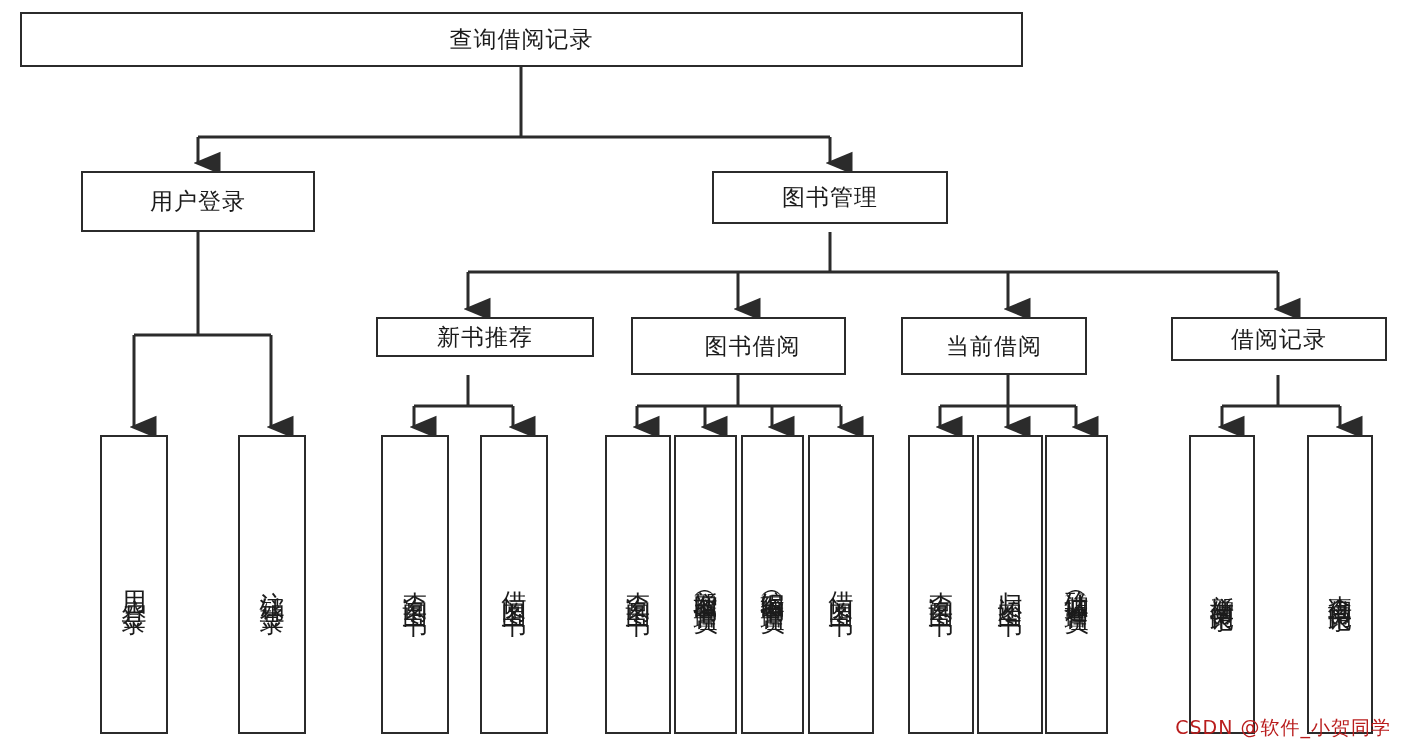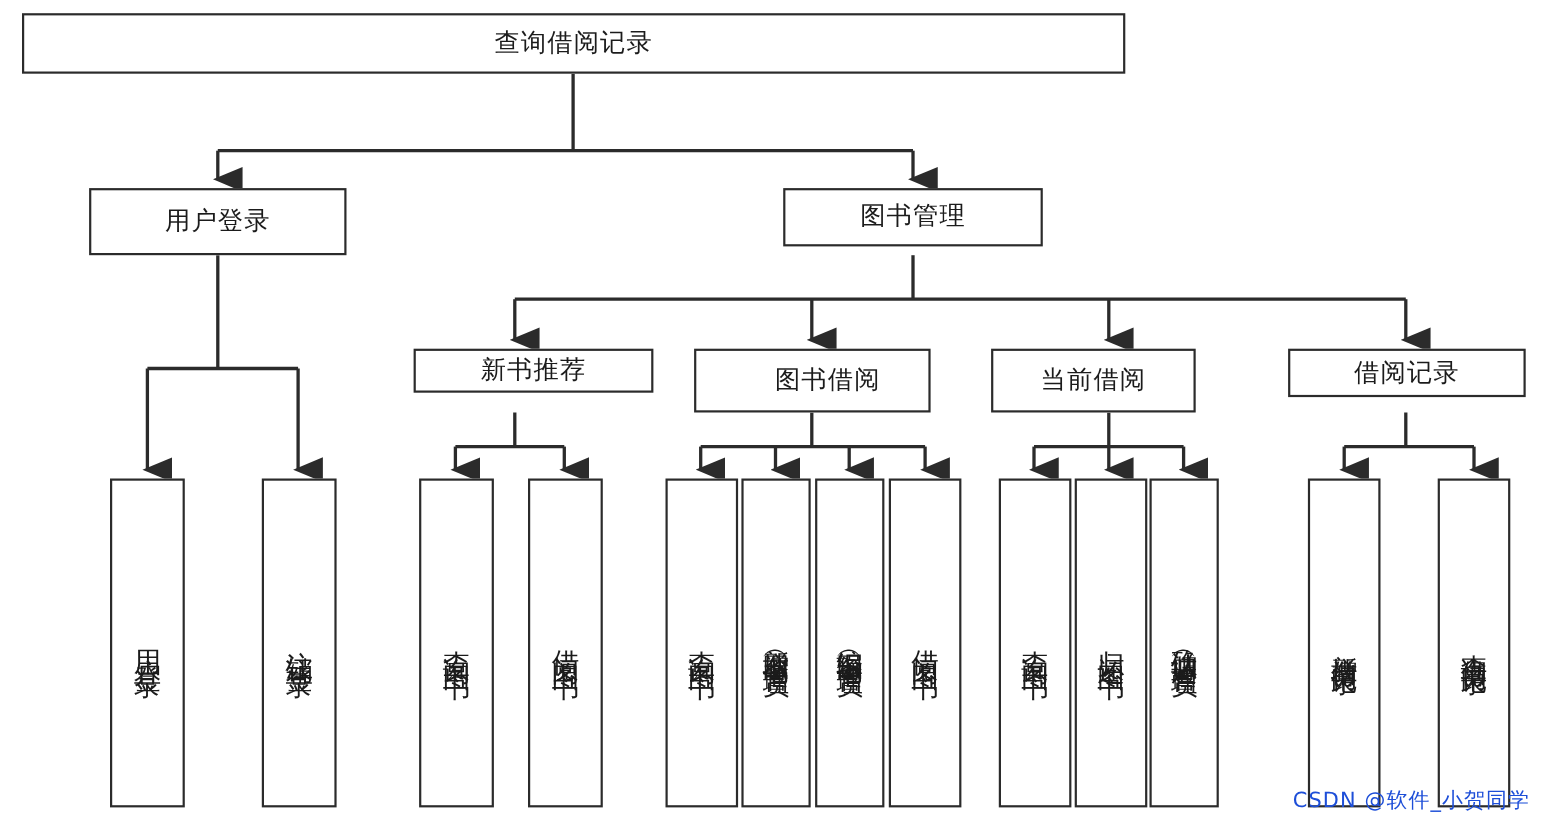--- a/index.html
+++ b/index.html
@@ -40,21 +40,21 @@
     font-size:25px;
     line-height:1;
   }
   .node.vert.tight .label{ letter-spacing:3px; font-size:24px; }
 
   .watermark{
     position:absolute;
     right:14px;
     bottom:6px;
     font-size:19px;
-    color:#1d4ed8;
+    color:#b91c1c;
     letter-spacing:1px;
     white-space:nowrap;
     pointer-events:none;
   }
 </style>
 </head>
 <body>
 
 <div id="canvas">
 

